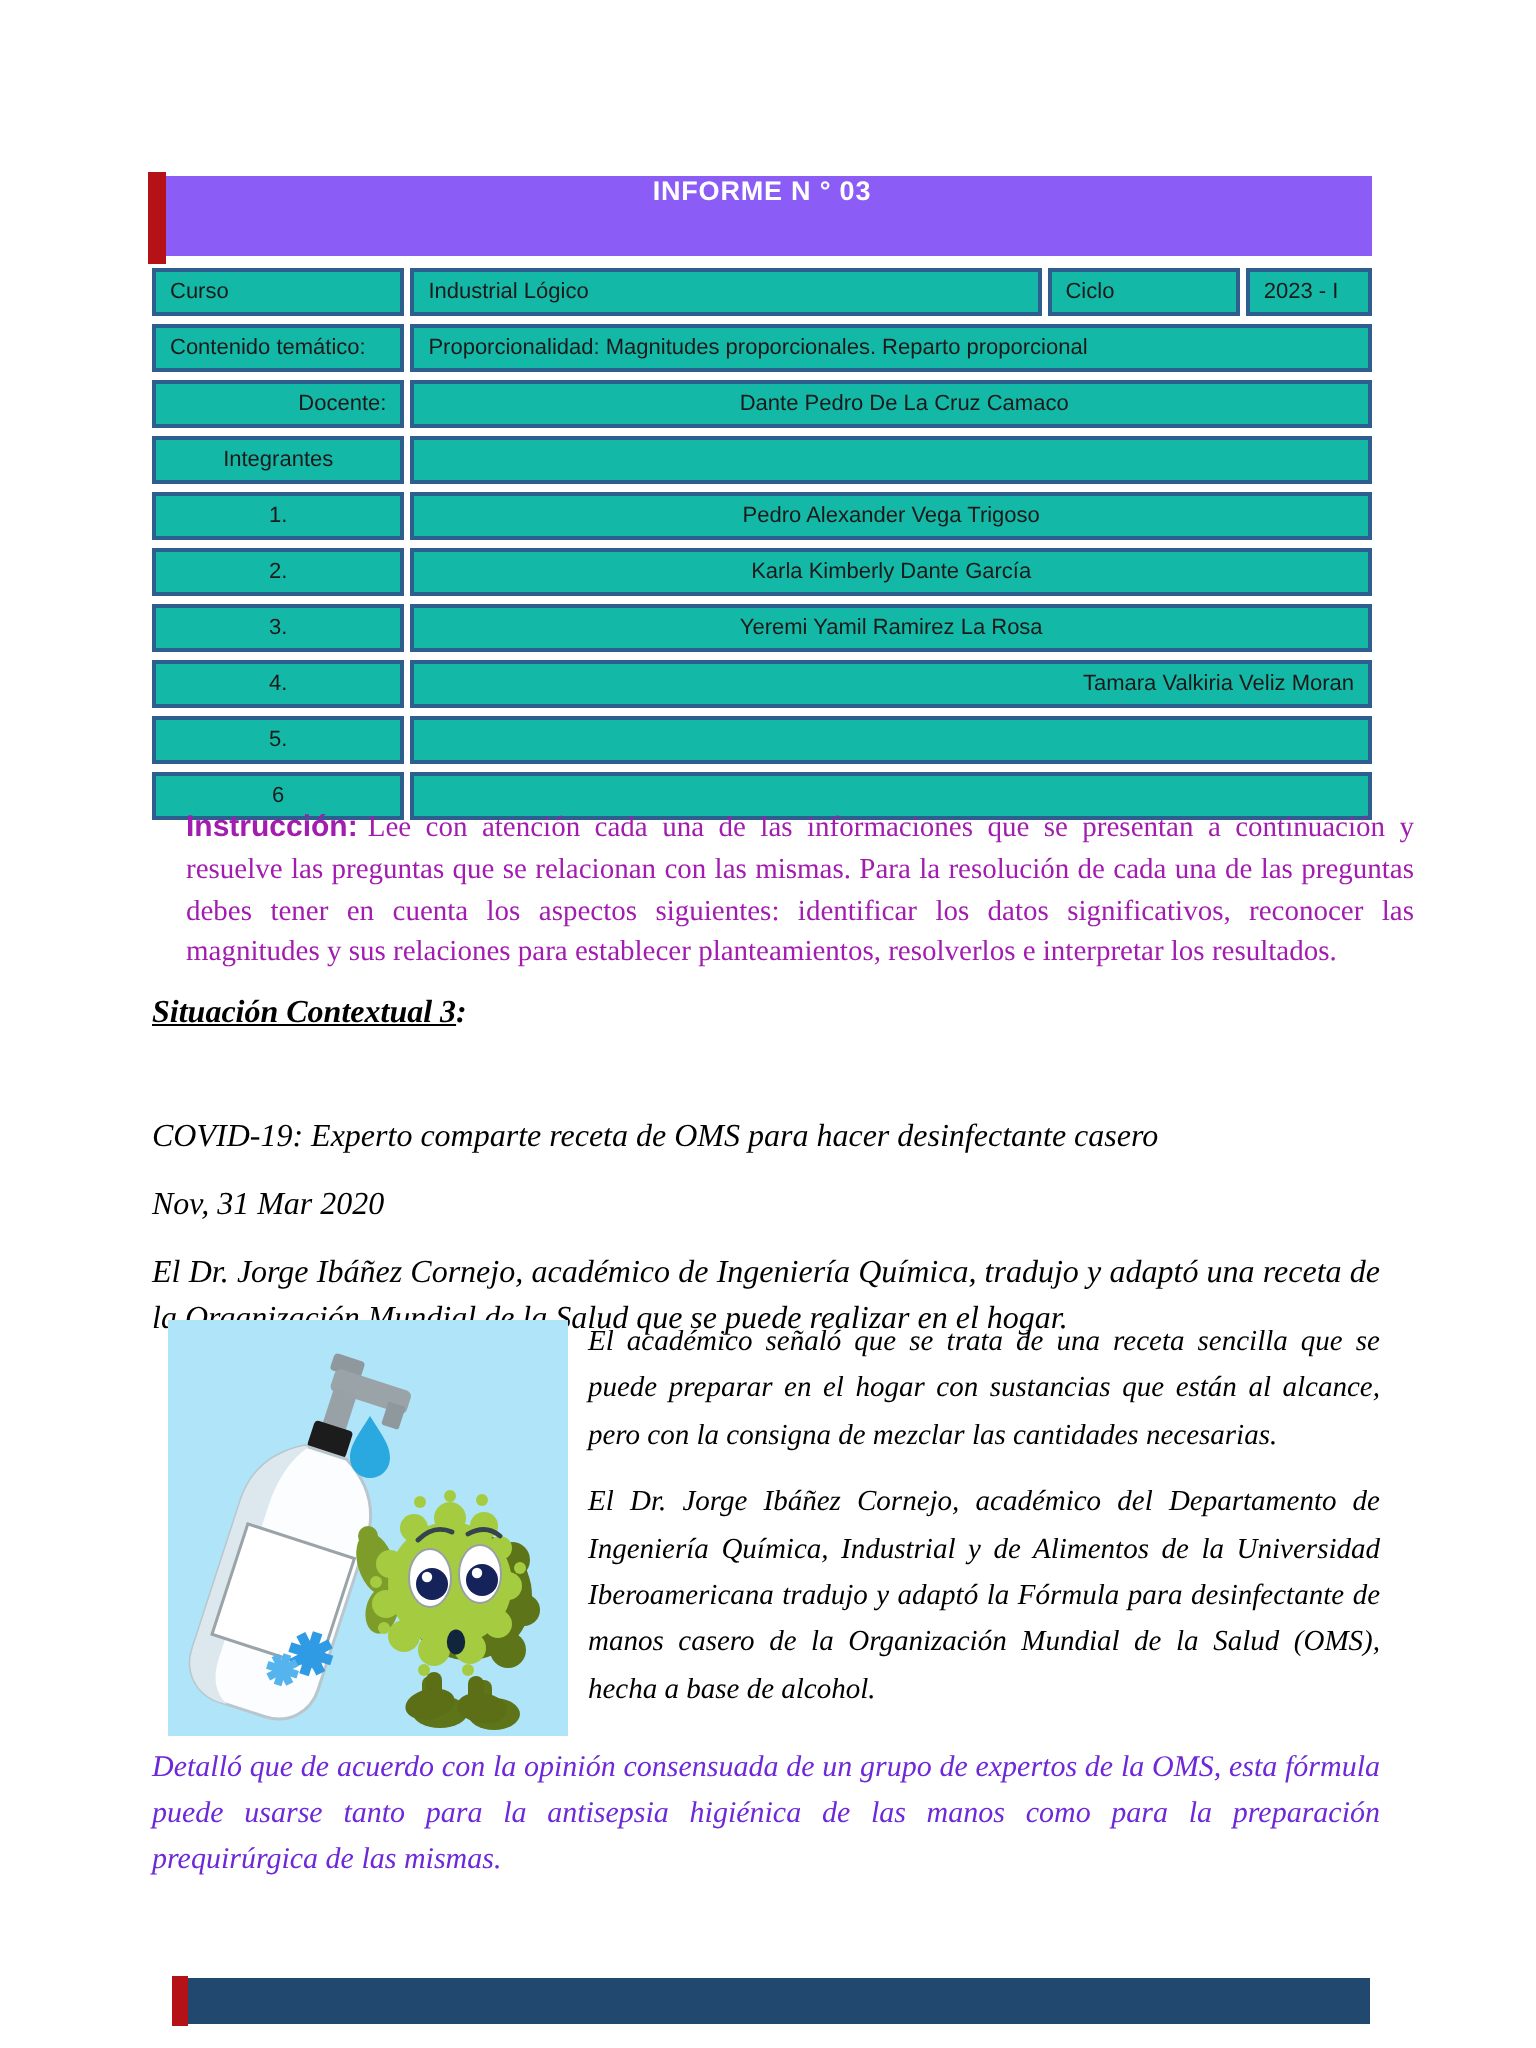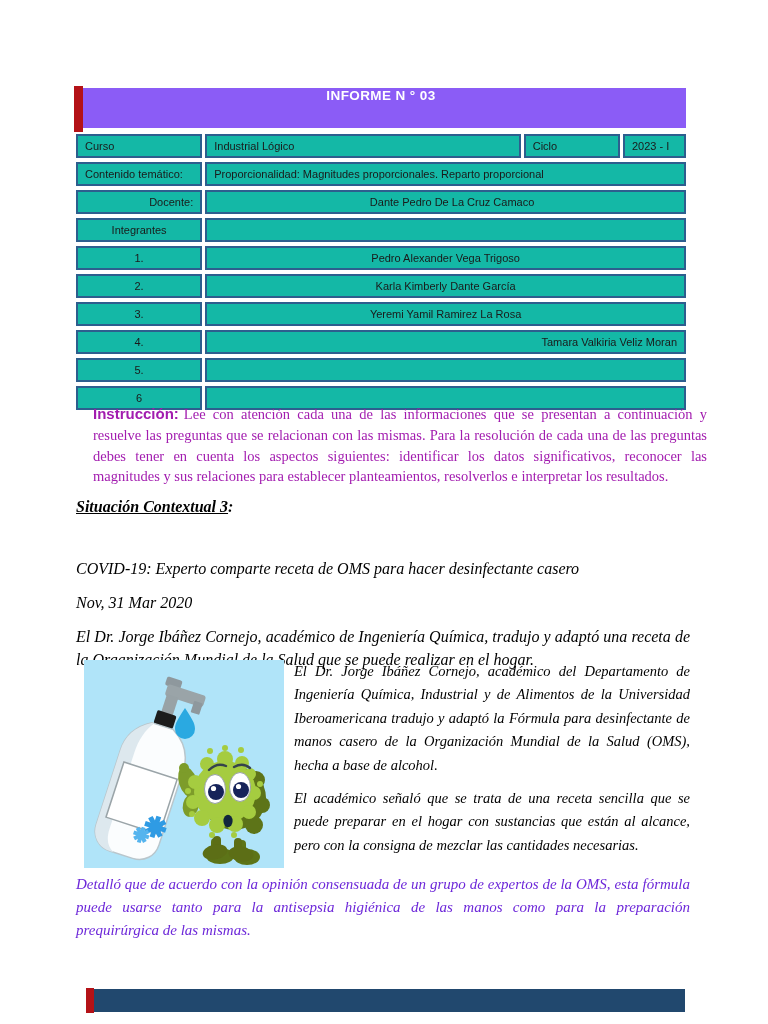--- a/index.html
+++ b/index.html
@@ -268,22 +268,22 @@
         <g fill="#5c6e16">
           <rect x="129" y="176" width="8" height="15" rx="4"></rect>
           <rect x="150" y="178" width="8" height="15" rx="4"></rect>
           <ellipse cx="131" cy="192" rx="12.5" ry="7.5" transform="rotate(-12 131 192)"></ellipse>
           <ellipse cx="157" cy="194" rx="12.5" ry="7.5" transform="rotate(8 157 194)"></ellipse>
         </g>
       </g>
     </svg>
 
     <div class="media-text">
+      <p>El académico señaló que se trata de una receta sencilla que se puede preparar en el hogar con sustancias que están al alcance, pero con la consigna de mezclar las cantidades necesarias.</p>
       <p>El Dr. Jorge Ibáñez Cornejo, académico del Departamento de Ingeniería Química, Industrial y de Alimentos de la Universidad Iberoamericana tradujo y adaptó la Fórmula para desinfectante de manos casero de la Organización Mundial de la Salud (OMS), hecha a base de alcohol.</p>
-      <p>El académico señaló que se trata de una receta sencilla que se puede preparar en el hogar con sustancias que están al alcance, pero con la consigna de mezclar las cantidades necesarias.</p>
     </div>
   </div>
 
   <div class="closing">Detalló que de acuerdo con la opinión consensuada de un grupo de expertos de la OMS, esta fórmula puede usarse tanto para la antisepsia higiénica de las manos como para la preparación prequirúrgica de las mismas.</div>
 
   <div class="footer-red"></div>
   <div class="footer-bar"></div>
 
 </div>
 

